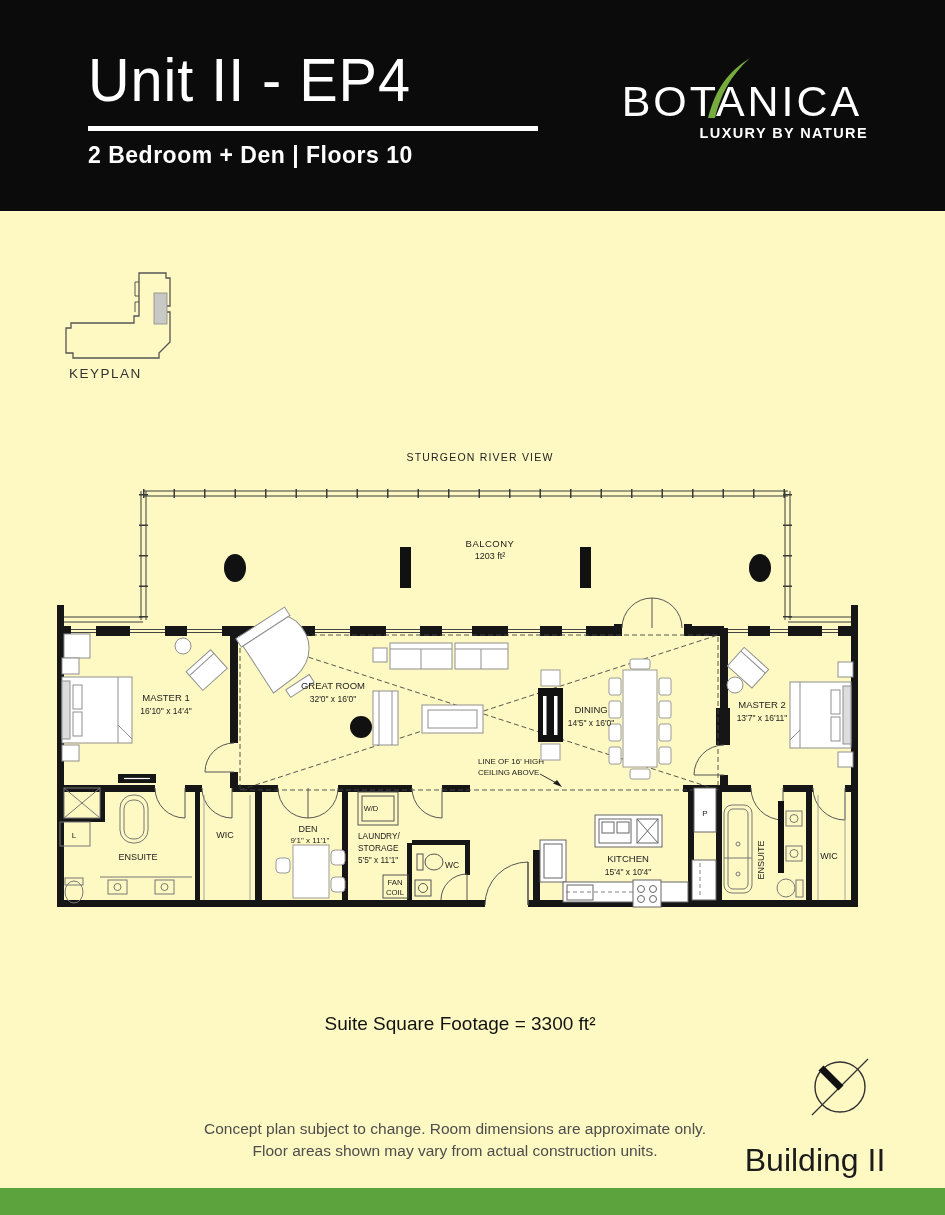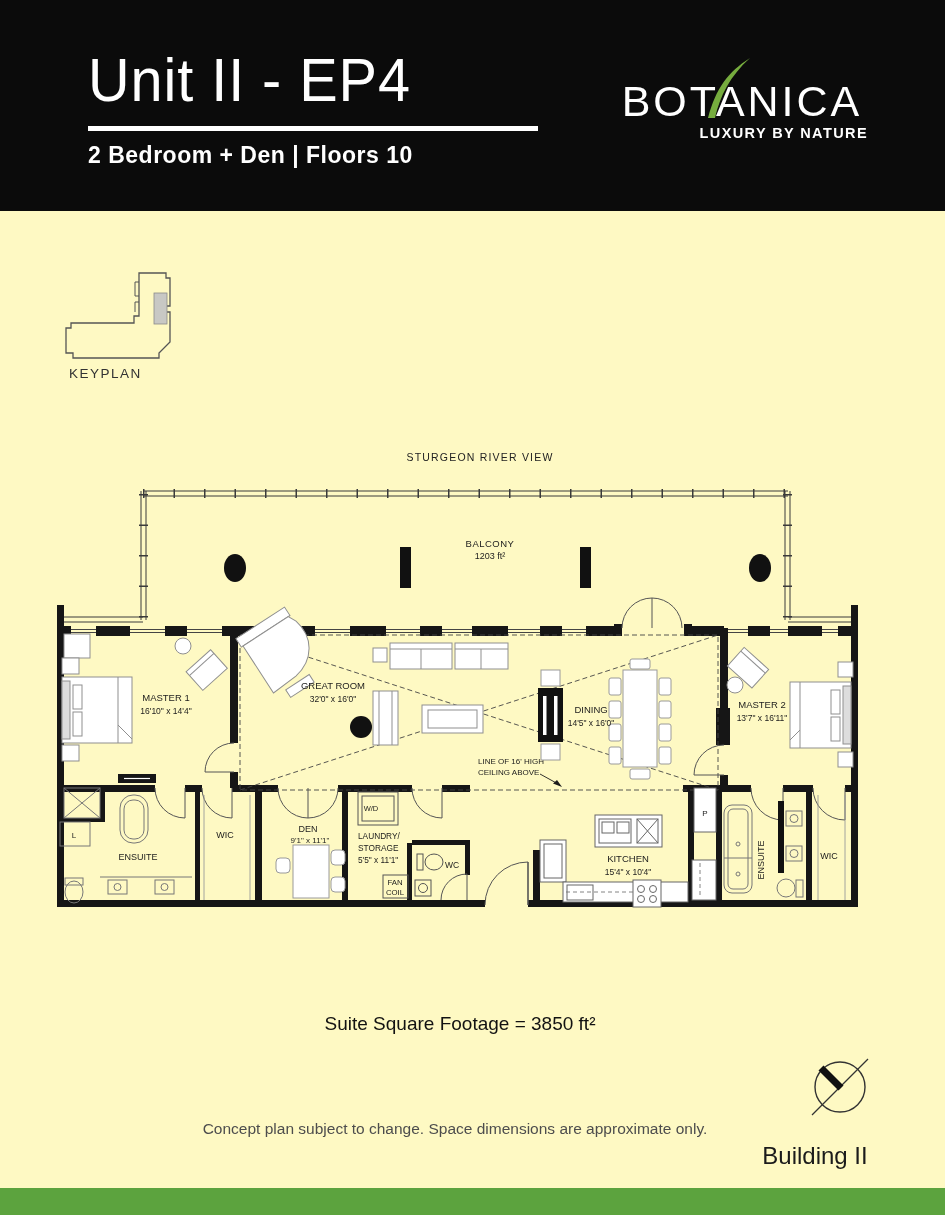--- a/index.html
+++ b/index.html
@@ -10,21 +10,21 @@
   #header{left:0;top:0;width:945px;height:211px;background:#0b0b0b;}
   #title{left:88px;top:44px;color:#fff;font-size:62px;letter-spacing:1px;
          transform:scaleX(.93);transform-origin:left top;font-weight:400;white-space:nowrap;}
   #title-rule{left:88px;top:126px;width:450px;height:5px;background:#fff;}
   #subtitle{left:88px;top:142px;color:#fff;font-size:23px;font-weight:bold;letter-spacing:.5px;white-space:nowrap;text-align:right;}
   
   #area-block{left:160px;top:1012px;width:600px;text-align:center;color:#121212;
               font-size:19px;line-height:23.5px;}
   #disclaimer{left:120px;top:1118px;width:670px;text-align:center;color:#4d4d4d;
               font-size:15.5px;line-height:22px;}
-  #building-label{left:740px;top:1142px;width:150px;text-align:center;color:#1b1b1b;font-size:24px;}
+  #building-label{left:740px;top:1142px;width:150px;text-align:center;color:#1b1b1b;font-size:32px;}
   #green-bar{left:0;top:1188px;width:945px;height:27px;}
   svg text{font-family:"Liberation Sans",sans-serif;}
 </style>
 </head>
 <body>
 
 <div id="page">
 
   <div id="header" class="abs">
     <div id="title" class="abs">Unit II - EP4</div>
@@ -356,25 +356,26 @@
       <text x="628" y="432" text-anchor="middle" font-size="9.5">KITCHEN</text>
       <text x="628" y="445" text-anchor="middle" font-size="8.5">15'4" x 10'4"</text>
       <text x="705" y="386" text-anchor="middle" font-size="8">P</text>
       <text x="74" y="408" text-anchor="middle" font-size="8">L</text>
       <text x="764" y="430" text-anchor="middle" font-size="9" transform="rotate(-90 764 430)">ENSUITE</text>
       <text x="829" y="429" text-anchor="middle" font-size="9">WIC</text>
     </g>
   </svg>
 
   <div id="area-block" class="abs">
-    <div>Suite Square Footage = 3850 ft²</div>
+    <div>Suite Square Footage = 3300 ft²</div>
   </div>
 
   <div id="disclaimer" class="abs">
-    <div>Concept plan subject to change.  Space dimensions are approximate only.</div>
+    <div>Concept plan subject to change.  Room dimensions are approximate only.</div>
+    <div>Floor areas shown may vary from actual construction units.</div>
   </div>
 
   <svg class="abs" style="left:803px;top:1050px" width="75" height="75" viewBox="0 0 75 75">
     <circle cx="37" cy="37" r="25" fill="none" stroke="#333" stroke-width="1.4"></circle>
     <line x1="9" y1="65" x2="65" y2="9" stroke="#333" stroke-width="1.2"></line>
     <line x1="18" y1="18" x2="38" y2="38" stroke="#111" stroke-width="7"></line>
   </svg>
 
   <div id="building-label" class="abs">Building II</div>
 

